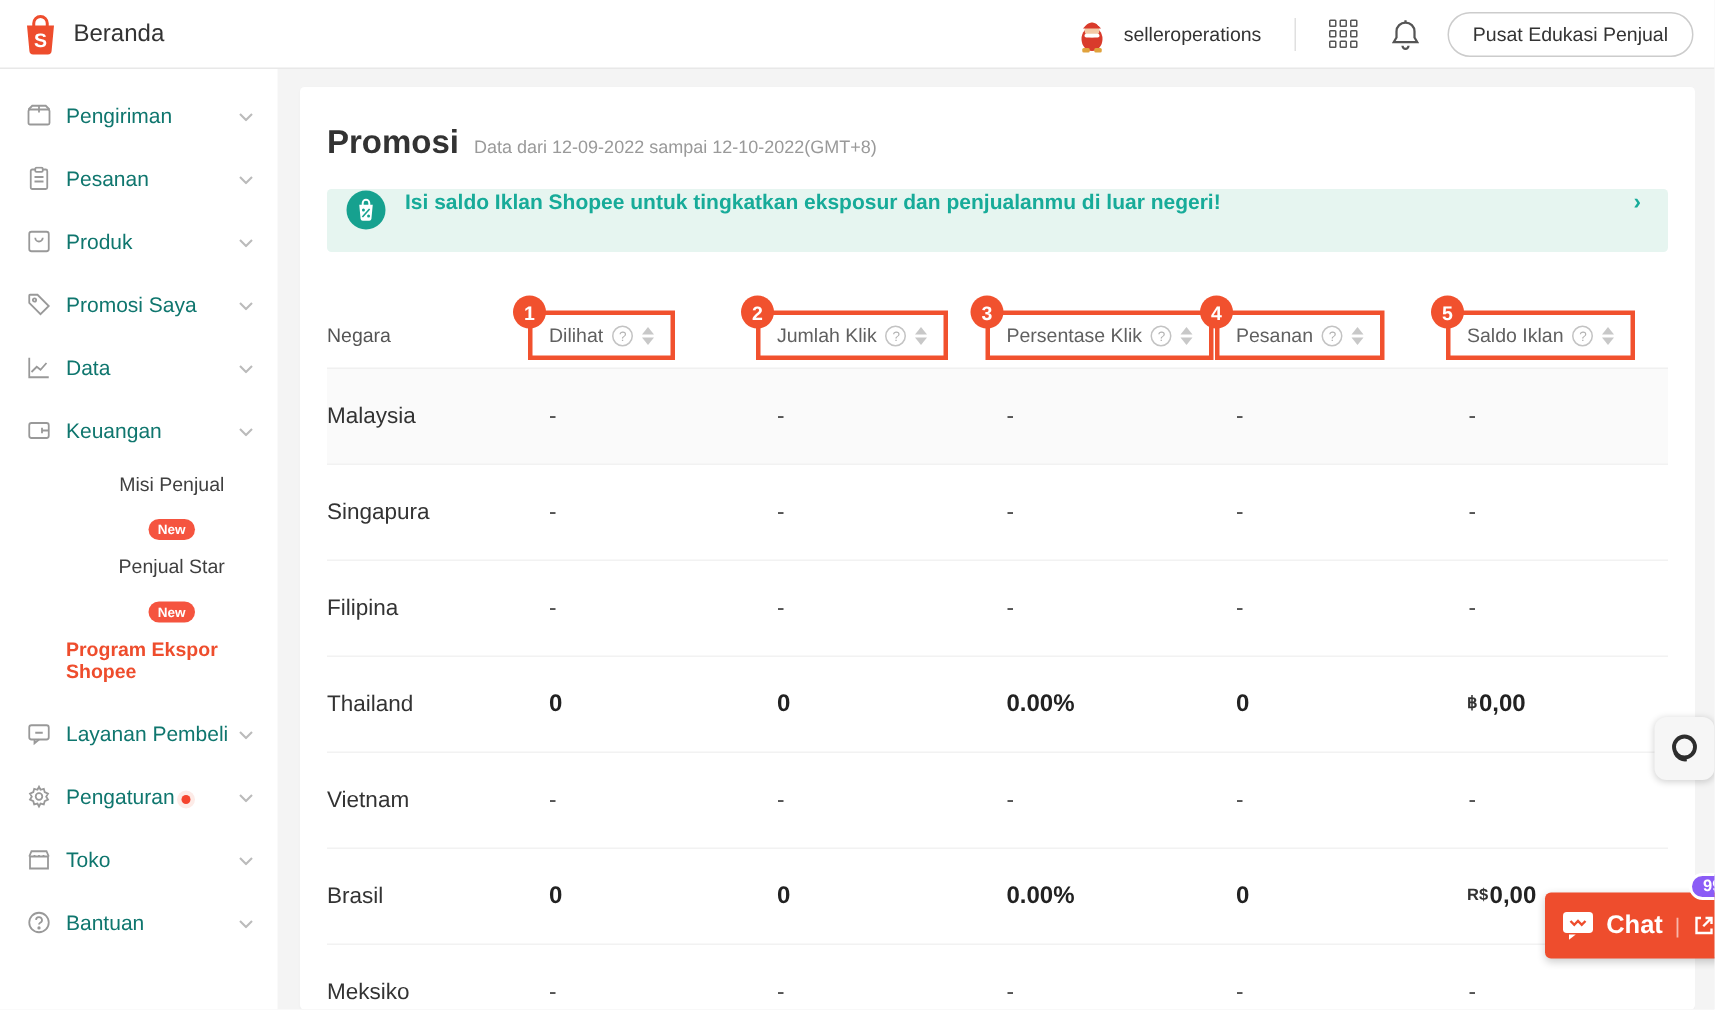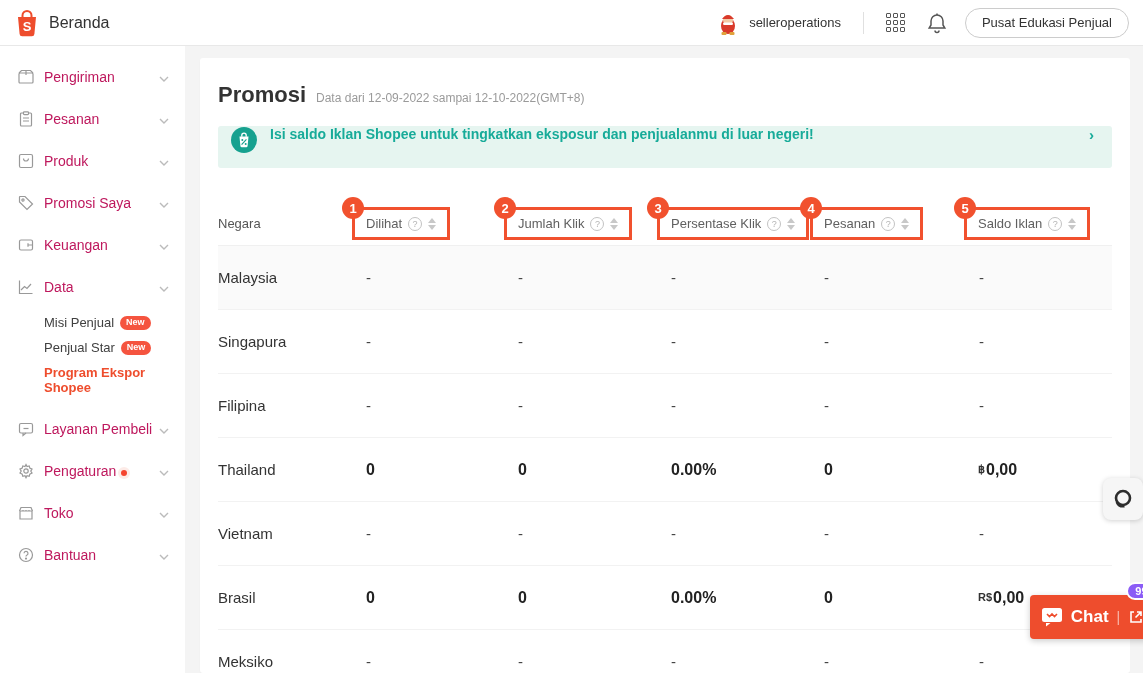--- a/index.html
+++ b/index.html
@@ -18,27 +18,27 @@
   .vdiv { width:1px; height:22px; background:#e0e0e0; margin:0 22px; }
   .grid-icon { display:grid; grid-template-columns:repeat(3,5px); grid-template-rows:repeat(3,5px);
                gap:2px; cursor:pointer; }
   .grid-icon i { border:1.4px solid #555; border-radius:1px; display:block; }
   .bell { margin:0 18px 0 22px; cursor:pointer; display:flex; }
   .pill-btn { border:1px solid #ccc; border-radius:16px; background:#fff; height:30px; padding:0 16px;
               font-size:13px; color:#333; font-family:inherit; cursor:pointer; white-space:nowrap; }
 
   
   .sidebar { position:absolute; left:0; top:46px; width:185px; height:627px; background:#fff; padding-top:10px; }
-  .side-item { display:flex; align-items:center; height:42px; padding:0 16px 0 18px; cursor:pointer; color:#be185d; }
+  .side-item { display:flex; align-items:center; height:42px; padding:0 16px 0 18px; cursor:pointer; color:#0f766e; }
   .side-item .s-ic { width:16px; height:16px; margin-right:10px; flex:0 0 16px; display:flex; align-items:center; }
   .side-item .s-label { font-size:14px; flex:1; line-height:16px; }
   .side-item .chev { color:#bbb; flex:0 0 auto; }
   .side-item.two-line { height:50px; }
   .sub-list { padding:2px 0 8px 44px; }
-  .sub-item { font-size:13px; color:#404040; padding:5px 0; display:flex; align-items:center; gap:6px; cursor:pointer; }
+  .sub-item { font-size:13px; color:#404040; padding:5px 0; display:flex; align-items:center; gap:16px; cursor:pointer;flex-direction:column; }
   .sub-item.active { color:#ee4d2d; font-weight:bold; }
   .new-badge { background:#f5543f; color:#fff; font-size:9px; font-weight:bold; padding:1.5px 6px;
                border-radius:8px; line-height:11px; }
   .red-dot { width:6px; height:6px; background:#f5442e; border-radius:50%; display:inline-block;
              margin-left:5px; box-shadow:0 0 0 3px #fdebe7; }
   .gap-lg { margin-top:16px; }
 
   
   .card { position:absolute; left:200px; top:58px; width:930px; height:615px; background:#fff;
           border-radius:3px; padding:24px 18px 0 18px; box-shadow:0 1px 2px rgba(0,0,0,.03); }
@@ -193,38 +193,38 @@
     </span>
     <span class="s-label">Promosi Saya</span>
     <span class="chev"><svg width="10" height="6" viewBox="0 0 10 6" fill="none" stroke="#bbb" stroke-width="1.4">
           <path d="M1 1 l4 4 4-4"></path>
         </svg></span>
   </div>
 
   <div class="side-item">
     <span class="s-ic">
       <svg width="16" height="16" viewBox="0 0 16 16" fill="none" stroke="#999" stroke-width="1.2">
+          <path d="M1.5 1.5 V14.5 H14.5"></path>
+          <path d="M3 11 l3.5-3.5 2.5 2 4-4.5"></path>
+        </svg>
+    </span>
+    <span class="s-label">Data</span>
+    <span class="chev"><svg width="10" height="6" viewBox="0 0 10 6" fill="none" stroke="#bbb" stroke-width="1.4">
+          <path d="M1 1 l4 4 4-4"></path>
+        </svg></span>
+  </div>
+
+  <div class="side-item">
+    <span class="s-ic">
+      <svg width="16" height="16" viewBox="0 0 16 16" fill="none" stroke="#999" stroke-width="1.2">
           <rect x="1.5" y="3" width="13" height="10" rx="1.5"></rect>
           <path d="M10 8 h4.5 M10 6.2 v3.6"></path>
         </svg>
     </span>
     <span class="s-label">Keuangan</span>
-    <span class="chev"><svg width="10" height="6" viewBox="0 0 10 6" fill="none" stroke="#bbb" stroke-width="1.4">
-          <path d="M1 1 l4 4 4-4"></path>
-        </svg></span>
-  </div>
-
-  <div class="side-item">
-    <span class="s-ic">
-      <svg width="16" height="16" viewBox="0 0 16 16" fill="none" stroke="#999" stroke-width="1.2">
-          <path d="M1.5 1.5 V14.5 H14.5"></path>
-          <path d="M3 11 l3.5-3.5 2.5 2 4-4.5"></path>
-        </svg>
-    </span>
-    <span class="s-label">Data</span>
     <span class="chev"><svg width="10" height="6" viewBox="0 0 10 6" fill="none" stroke="#bbb" stroke-width="1.4">
           <path d="M1 1 l4 4 4-4"></path>
         </svg></span>
   </div>
 
 
   <div class="sub-list">
     <div class="sub-item">
       <span>Misi Penjual</span>
       <span class="new-badge">New</span>

